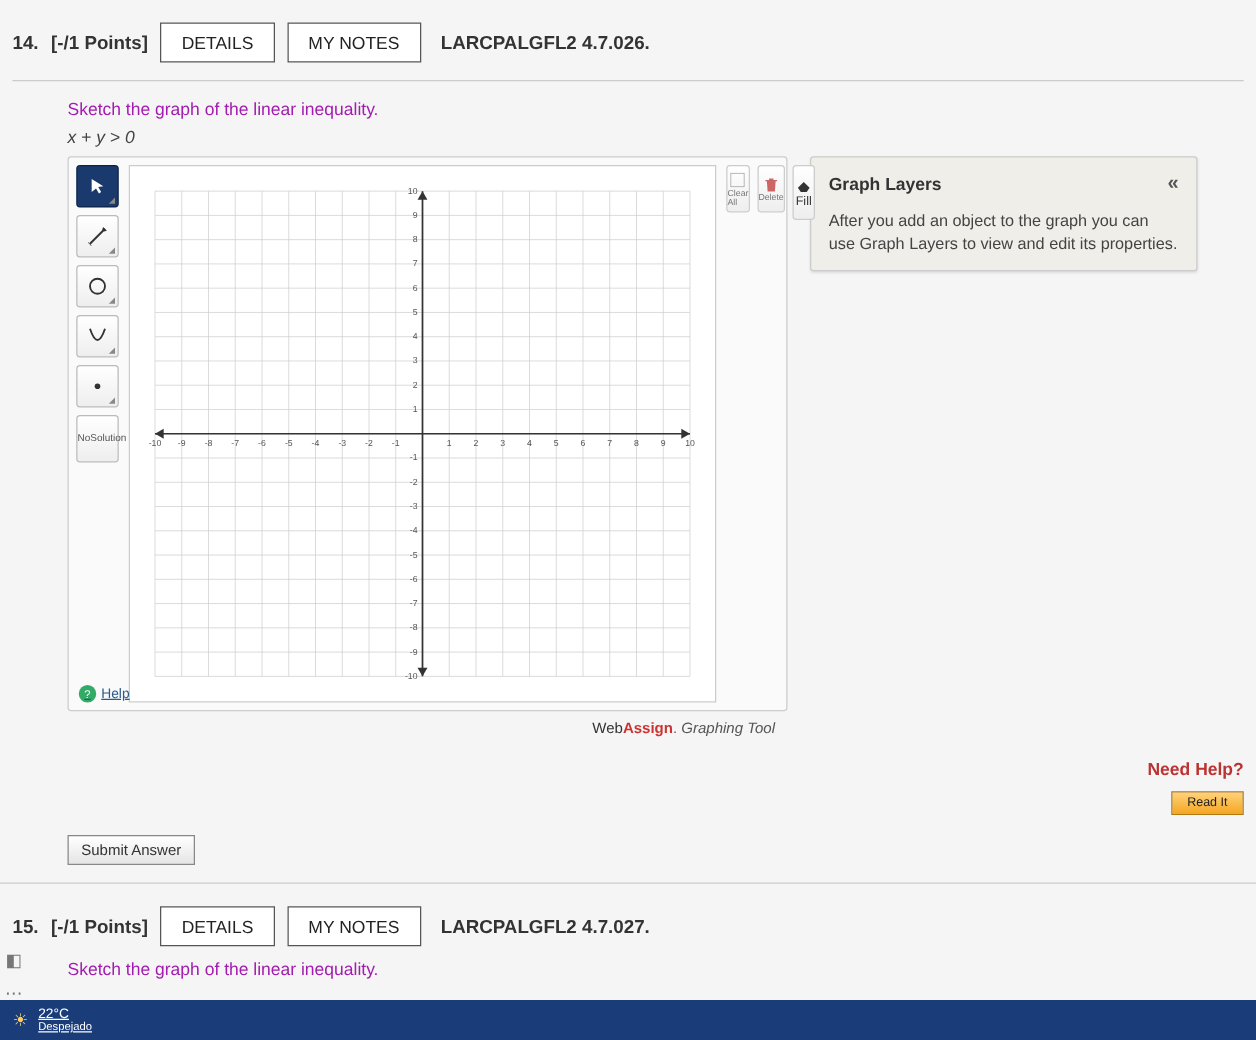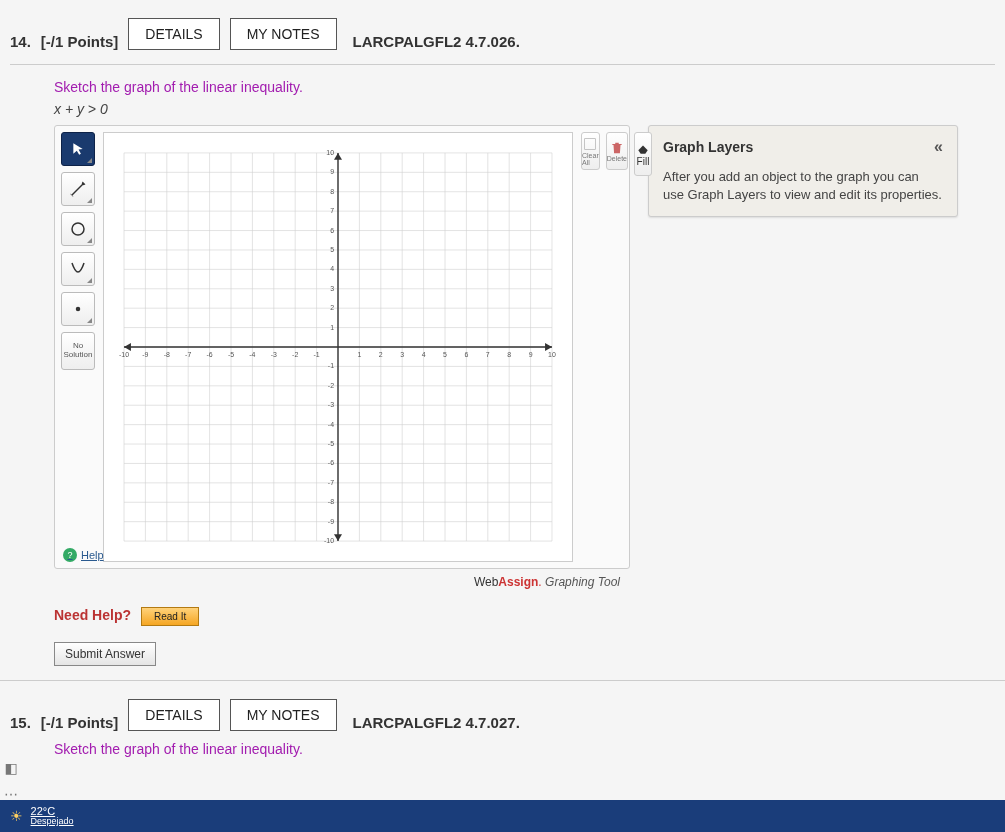--- a/index.html
+++ b/index.html
@@ -11,21 +11,21 @@
     overflow: hidden;
     position: relative;
     font-size: 13px;
     color: #333;
   }
   .question-block {
     padding: 8px 10px 0 10px;
   }
   .q-header {
     display: flex;
-    align-items: flex-end;
+    align-items: center;
     gap: 10px;
     padding: 10px 0 14px 0;
     border-bottom: 1px solid #ccc;
   }
   .q-num { font-weight: bold; font-size: 15px; }
   .q-points { font-weight: bold; font-size: 15px; }
   .btn-outline {
     border: 1px solid #555;
     background: #fff;
     padding: 7px 16px;
@@ -75,22 +75,22 @@
   .tool-btn.selected {
     background: #1a3a6e;
     color: #fff;
     border-color: #0d2248;
   }
   .tool-btn.no-sol {
     height: 38px;
     font-size: 8px;
     line-height: 1.1;
     text-align: center;
-    flex-direction: column;
     color: #555;
+    justify-content: space-between;
   }
   .tool-corner {
     position:absolute; right:2px; bottom:2px; width:0;height:0;
     border-left:5px solid transparent; border-bottom:5px solid #888;
   }
   .graph-area {
     width: 470px;
     height: 430px;
     background: #fff;
     border: 1px solid #ccc;
@@ -127,21 +127,21 @@
     padding:12px 14px;
     height:fit-content;
     box-shadow:0 1px 2px rgba(0,0,0,.1);
   }
   .layers-head { display:flex; justify-content:space-between; align-items:center; margin-bottom:12px;}
   .layers-title { font-weight:bold; font-size:14px; }
   .layers-collapse { font-weight:bold; font-size:16px; color:#555; cursor:pointer;}
   .layers-body { font-size:13px; color:#444; line-height:1.4;}
 
   
-  .need-help { color:#b33; font-weight:bold; font-size:14px; margin:18px 0 0 0; display:flex; align-items:flex-start; gap:10px;}
+  .need-help { color:#b33; font-weight:bold; font-size:14px; margin:18px 0 0 0; display:flex; align-items:flex-end; gap:10px;flex-direction:column;}
   .readit-btn {
     background:linear-gradient(#ffd27a,#f5a623);
     border:1px solid #b37a12; padding:3px 12px; font-size:10px; color:#222; cursor:pointer;
   }
   .submit-row { margin:16px 0 14px 0; }
   .submit-btn {
     border:1px solid #888; background:linear-gradient(#fff,#e5e5e5);
     padding:4px 10px; font-size:12px; color:#333; cursor:pointer;
   }
 

